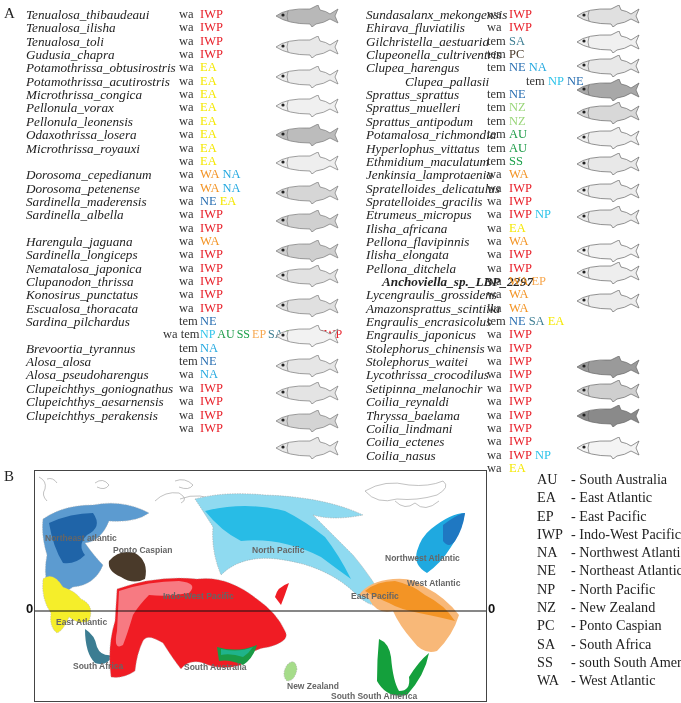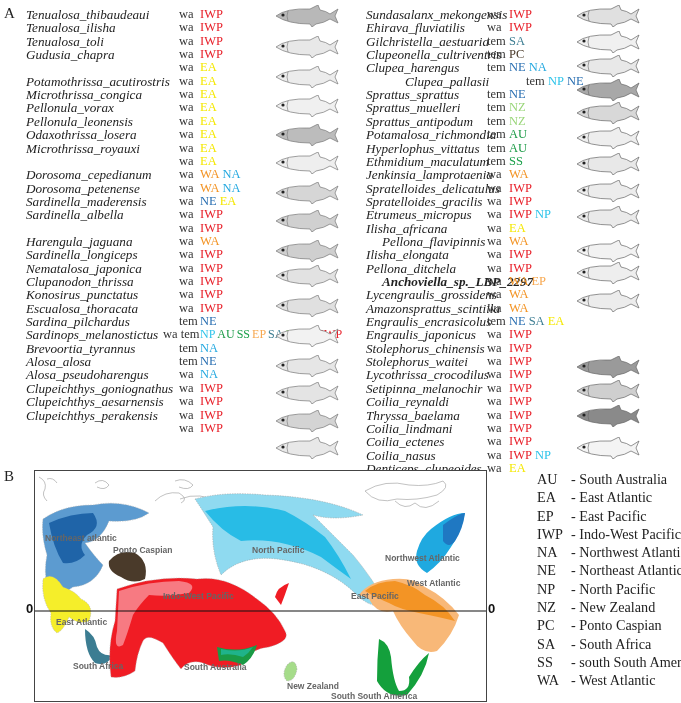--- a/index.html
+++ b/index.html
@@ -41,20 +41,21 @@
       <span class="sp" style="left: 0px;">Tenualosa_toli</span>
       <span class="water" style="left: 153px;">wa</span>
       <span class="regions" style="left: 174px;"><span style="color: rgb(232, 32, 42);">IWP</span></span>
     </div>
     <div class="row" style="top: 40.05px; left: 0px; width: 100%;">
       <span class="sp" style="left: 0px;">Gudusia_chapra</span>
       <span class="water" style="left: 153px;">wa</span>
       <span class="regions" style="left: 174px;"><span style="color: rgb(232, 32, 42);">IWP</span></span>
     </div>
     <div class="row" style="top: 53.4px; left: 0px; width: 100%;">
+      <span class="sp" style="left: 0px;">Potamothrissa_obtusirostris</span>
       <span class="water" style="left: 153px;">wa</span>
       <span class="regions" style="left: 174px;"><span style="color: rgb(245, 232, 0);">EA</span></span>
     </div>
     <div class="row" style="top: 66.75px; left: 0px; width: 100%;">
       <span class="sp" style="left: 0px;">Potamothrissa_acutirostris</span>
       <span class="water" style="left: 153px;">wa</span>
       <span class="regions" style="left: 174px;"><span style="color: rgb(245, 232, 0);">EA</span></span>
     </div>
     <div class="row" style="top: 80.1px; left: 0px; width: 100%;">
       <span class="sp" style="left: 0px;">Microthrissa_congica</span>
@@ -138,21 +139,20 @@
       <span class="sp" style="left: 0px;">Escualosa_thoracata</span>
       <span class="water" style="left: 153px;">wa</span>
       <span class="regions" style="left: 174px;"><span style="color: rgb(232, 32, 42);">IWP</span></span>
     </div>
     <div class="row" style="top: 307.05px; left: 0px; width: 100%;">
       <span class="sp" style="left: 0px;">Sardina_pilchardus</span>
       <span class="water" style="left: 153px;">tem</span>
       <span class="regions" style="left: 174px;"><span style="color: rgb(42, 111, 178);">NE</span></span>
     </div>
     <div class="row" style="top: 320.4px; left: 0px; width: 100%;">
-      <span class="sp" style="left: 0px;">Sardinops_melanostictus</span>
       <span class="water" style="left: 137px;">wa tem</span>
       <span class="regions" style="left: 174px;"><span style="color: rgb(46, 196, 234); margin-right: 2px; font-size: 12px;">NP</span><span style="color: rgb(26, 154, 69); margin-right: 2px; font-size: 12px;">AU</span><span style="color: rgb(26, 160, 74); margin-right: 2px; font-size: 12px;">SS</span><span style="color: rgb(247, 168, 80); margin-right: 2px; font-size: 12px;">EP</span><span style="color: rgb(60, 125, 146); margin-right: 2px; font-size: 12px;">SA</span><span style="color: rgb(154, 214, 122); margin-right: 2px; font-size: 12px;">NZ</span><span style="color: rgb(74, 58, 42); margin-right: 2px; font-size: 12px;">PC</span><span style="color: rgb(232, 32, 42); margin-right: 2px; font-size: 12px;">IWP</span></span>
     </div>
     <div class="row" style="top: 333.75px; left: 0px; width: 100%;">
       <span class="sp" style="left: 0px;">Brevoortia_tyrannus</span>
       <span class="water" style="left: 153px;">tem</span>
       <span class="regions" style="left: 174px;"><span style="color: rgb(37, 169, 224);">NA</span></span>
     </div>
     <div class="row" style="top: 347.1px; left: 0px; width: 100%;">
       <span class="sp" style="left: 0px;">Alosa_alosa</span>
@@ -264,21 +264,21 @@
       <span class="sp" style="left: 0px;">Etrumeus_micropus</span>
       <span class="water" style="left: 121px;">wa</span>
       <span class="regions" style="left: 143px;"><span style="color: rgb(232, 32, 42);">IWP</span><span style="color: rgb(46, 196, 234);">NP</span></span>
     </div>
     <div class="row" style="top: 213.6px; left: 0px; width: 100%;">
       <span class="sp" style="left: 0px;">Ilisha_africana</span>
       <span class="water" style="left: 121px;">wa</span>
       <span class="regions" style="left: 143px;"><span style="color: rgb(245, 232, 0);">EA</span></span>
     </div>
     <div class="row" style="top: 226.95px; left: 0px; width: 100%;">
-      <span class="sp" style="left: 16px;">Pellona_flavipinnis</span>
+      <span class="sp" style="left: 0px;">Pellona_flavipinnis</span>
       <span class="water" style="left: 121px;">wa</span>
       <span class="regions" style="left: 143px;"><span style="color: rgb(243, 148, 37);">WA</span></span>
     </div>
     <div class="row" style="top: 240.3px; left: 0px; width: 100%;">
       <span class="sp" style="left: 0px;">Ilisha_elongata</span>
       <span class="water" style="left: 121px;">wa</span>
       <span class="regions" style="left: 143px;"><span style="color: rgb(232, 32, 42);">IWP</span></span>
     </div>
     <div class="row" style="top: 253.65px; left: 0px; width: 100%;">
       <span class="sp" style="left: 0px;">Pellona_ditchela</span>
@@ -349,21 +349,20 @@
       <span class="sp" style="left: 0px;">Coilia_ectenes</span>
       <span class="water" style="left: 121px;">wa</span>
       <span class="regions" style="left: 143px;"><span style="color: rgb(232, 32, 42);">IWP</span></span>
     </div>
     <div class="row" style="top: 440.55px; left: 0px; width: 100%;">
       <span class="sp" style="left: 0px;">Coilia_nasus</span>
       <span class="water" style="left: 121px;">wa</span>
       <span class="regions" style="left: 143px;"><span style="color: rgb(232, 32, 42);">IWP</span><span style="color: rgb(46, 196, 234);">NP</span></span>
     </div>
     <div class="row" style="top: 453.9px; left: 0px; width: 100%;">
-      <span class="sp" style="left: 0px;">Denticeps_clupeoides</span>
       <span class="water" style="left: 121px;">wa</span>
       <span class="regions" style="left: 143px;"><span style="color: rgb(245, 232, 0);">EA</span></span>
     </div>
   </div>
 
 <div id="fish-left">
     <div class="fish" style="left: 272px; top: 5px;"><svg width="72" height="22" viewBox="0 0 72 22">
         <path d="M4 11 q10 -8 34 -7 l8 -4 l2 5 q6 1 10 4 l8 -5 l-3 7 l3 7 l-8 -4 q-6 4 -14 5 l-4 3 l-2 -3 q-22 0 -34 -8 z" fill="#b8b8b8" stroke="#777" stroke-width="0.7"></path>
         <circle cx="11" cy="10" r="1.6" fill="#222"></circle>
         <path d="M16 6 q-2 5 0 10" stroke="#777" stroke-width="0.6" fill="none"></path>

